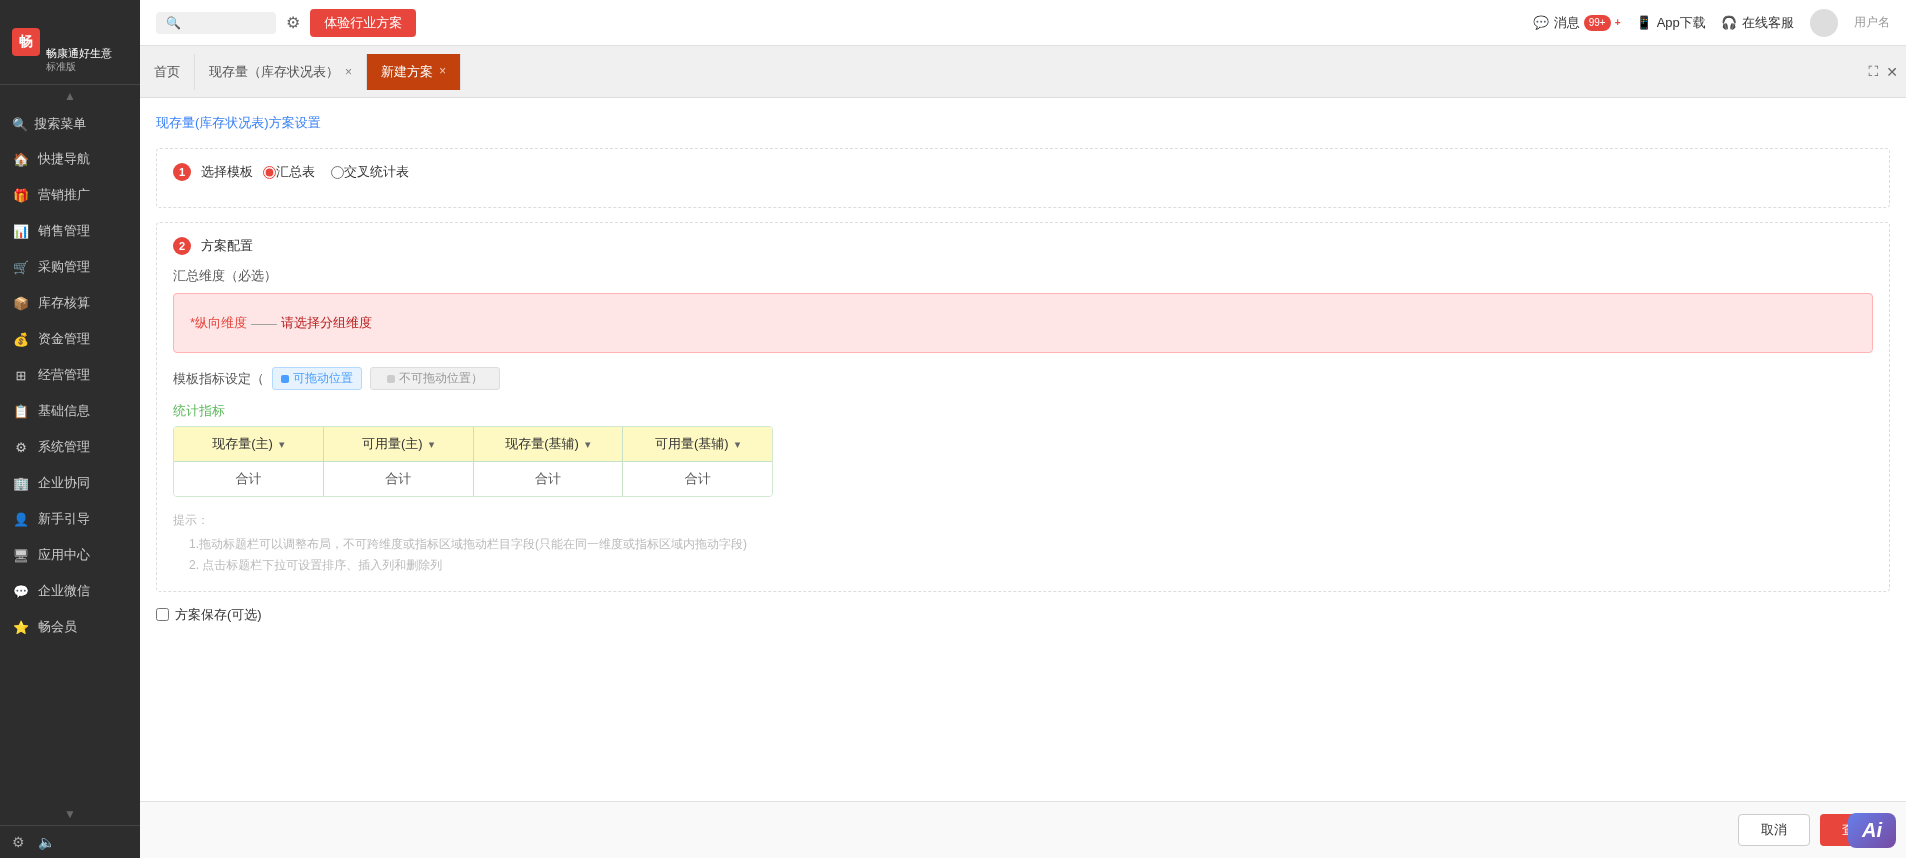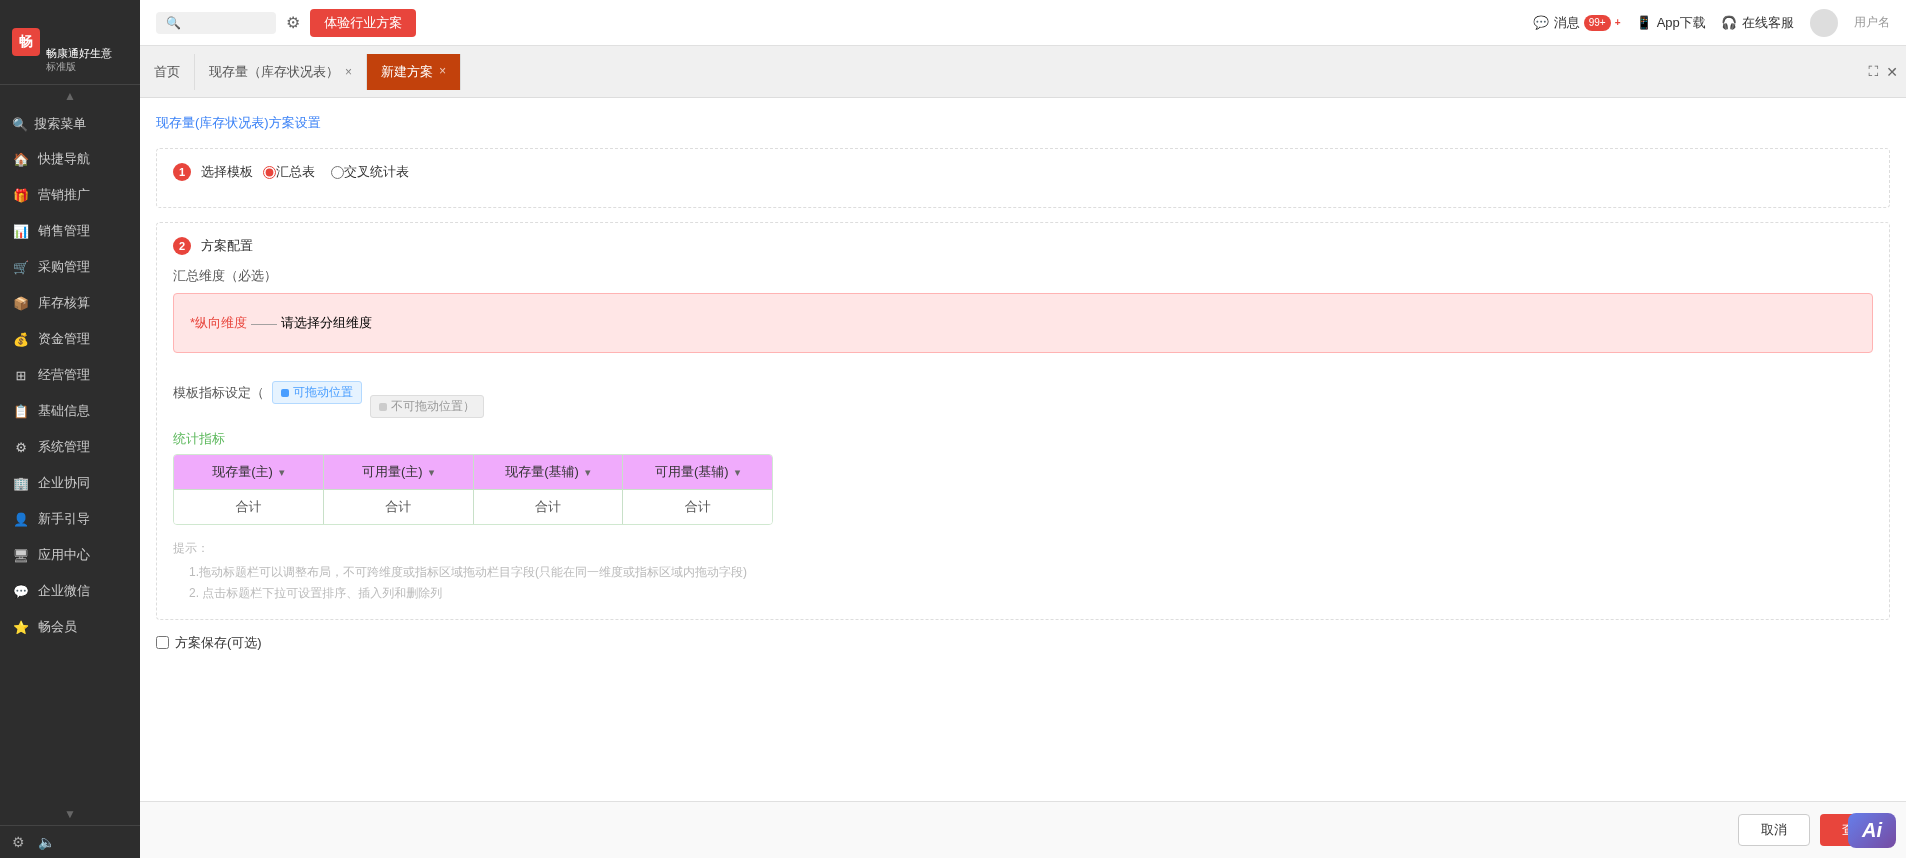--- a/index.html
+++ b/index.html
@@ -219,21 +219,21 @@
       border: 1px solid #ffb3b3;
       border-radius: 4px;
       padding: 20px 16px;
       display: flex;
       align-items: center;
       gap: 4px;
       margin-bottom: 14px;
     }
     .dimension-label { color: #e8453c; font-size: 13px; white-space: nowrap; }
     .dimension-dash { color: #999; font-size: 13px; }
-    .dimension-placeholder { color: #000000; font-size: 13px; }
+    .dimension-placeholder { color: #b91c1c; font-size: 13px; }
 
     
     .indicator-settings { margin-bottom: 12px; }
     .indicator-settings-label { font-size: 13px; color: #555; margin-bottom: 8px; display: flex; align-items: center; gap: 8px; }
     .draggable-badge {
       display: inline-flex;
       align-items: center;
       gap: 4px;
       background: #e6f3ff;
       border: 1px solid #b3d9ff;
@@ -242,24 +242,23 @@
       font-size: 12px;
       color: #4a9eff;
     }
     .non-draggable-badge {
       display: inline-flex;
       align-items: center;
       gap: 4px;
       background: #f0f0f0;
       border: 1px solid #ddd;
       border-radius: 3px;
-      padding: 2px 8px;
+      padding: 2px 16px;
       font-size: 12px;
       color: #999;
-      margin-top: 28px;
     }
     .badge-dot-blue { width: 8px; height: 8px; background: #4a9eff; border-radius: 2px; display: inline-block; }
     .badge-dot-gray { width: 8px; height: 8px; background: #ccc; border-radius: 2px; display: inline-block; }
 
     
     .stat-section-title { color: #5cb85c; font-size: 13px; font-weight: 500; margin-bottom: 6px; }
     .stat-table {
       border: 1px solid #d0e8d0;
       border-radius: 4px;
       overflow: hidden;
@@ -278,21 +277,21 @@
     .stat-col:last-child { border-right: none; }
     .stat-col-header {
       display: flex;
       align-items: center;
       justify-content: center;
       gap: 6px;
       padding: 8px 12px;
       font-size: 13px;
       color: #333;
       border-bottom: 1px solid #c8e0c8;
-      background: #f0abfc;
+      background: #fef9c3;
     }
     .stat-col-body {
       display: flex;
       align-items: center;
       justify-content: center;
       padding: 8px 12px;
       font-size: 13px;
       color: #555;
       background: #fff;
     }

